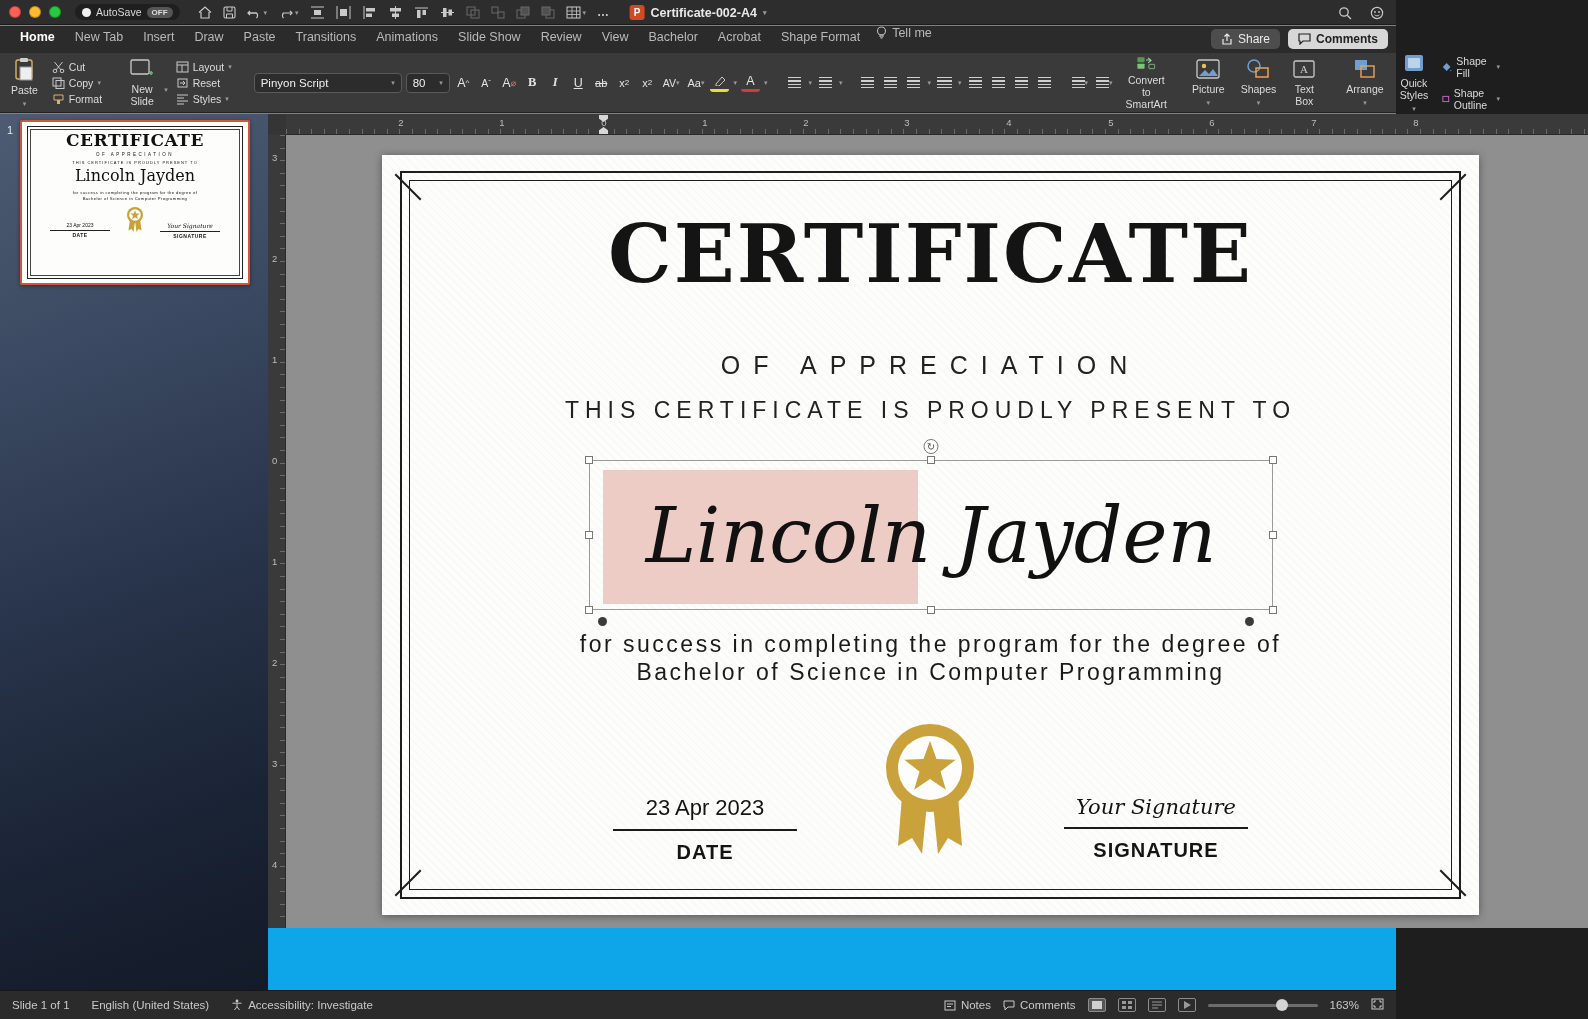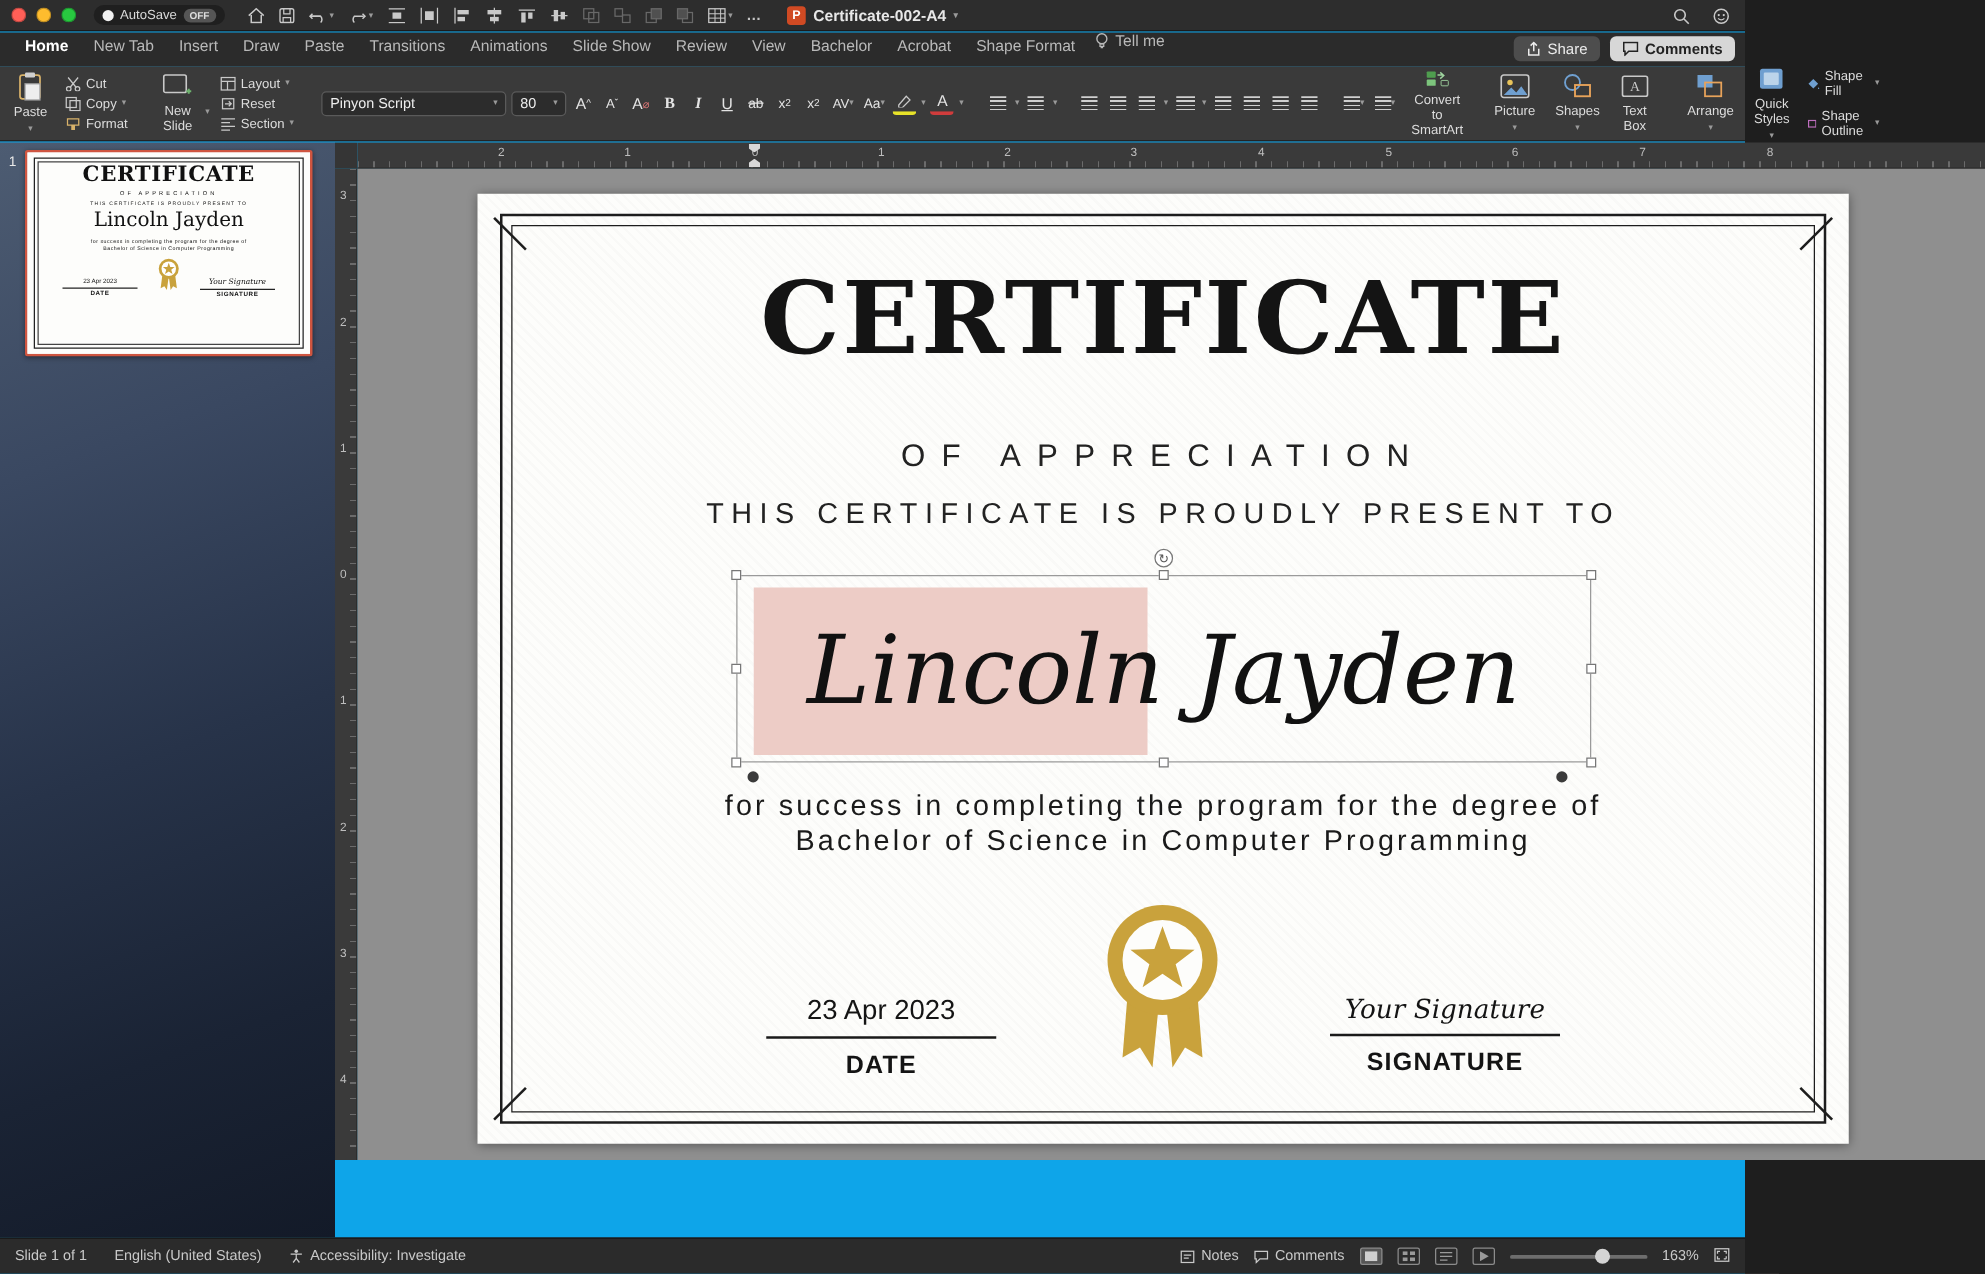--- a/index.html
+++ b/index.html
@@ -386,21 +386,21 @@
           <svg width="13" height="12" viewBox="0 0 13 12">
               <rect x="2" y="2" width="9" height="8" fill="none" stroke="#c9c9c9"></rect>
               <path d="M4 6h5M7 4l2 2-2 2" fill="none" stroke="#c9c9c9"></path>
             </svg>
           <span>Reset</span>
         </div>
         <div class="smallbtn">
           <svg width="13" height="12" viewBox="0 0 13 12">
               <path d="M1 2h11M1 5h7M1 8h11M1 11h7" stroke="#c9c9c9"></path>
             </svg>
-          <span>Section</span> 
+          <span>Styles</span> 
             <span class="chev">▾</span>
         </div>
       </div>
     </div>
     <div class="rsep"></div>
 
     <div class="rgroup fontgrid">
       <div class="frow">
         <div class="combo" style="width:148px">
           <span>Pinyon Script</span>

